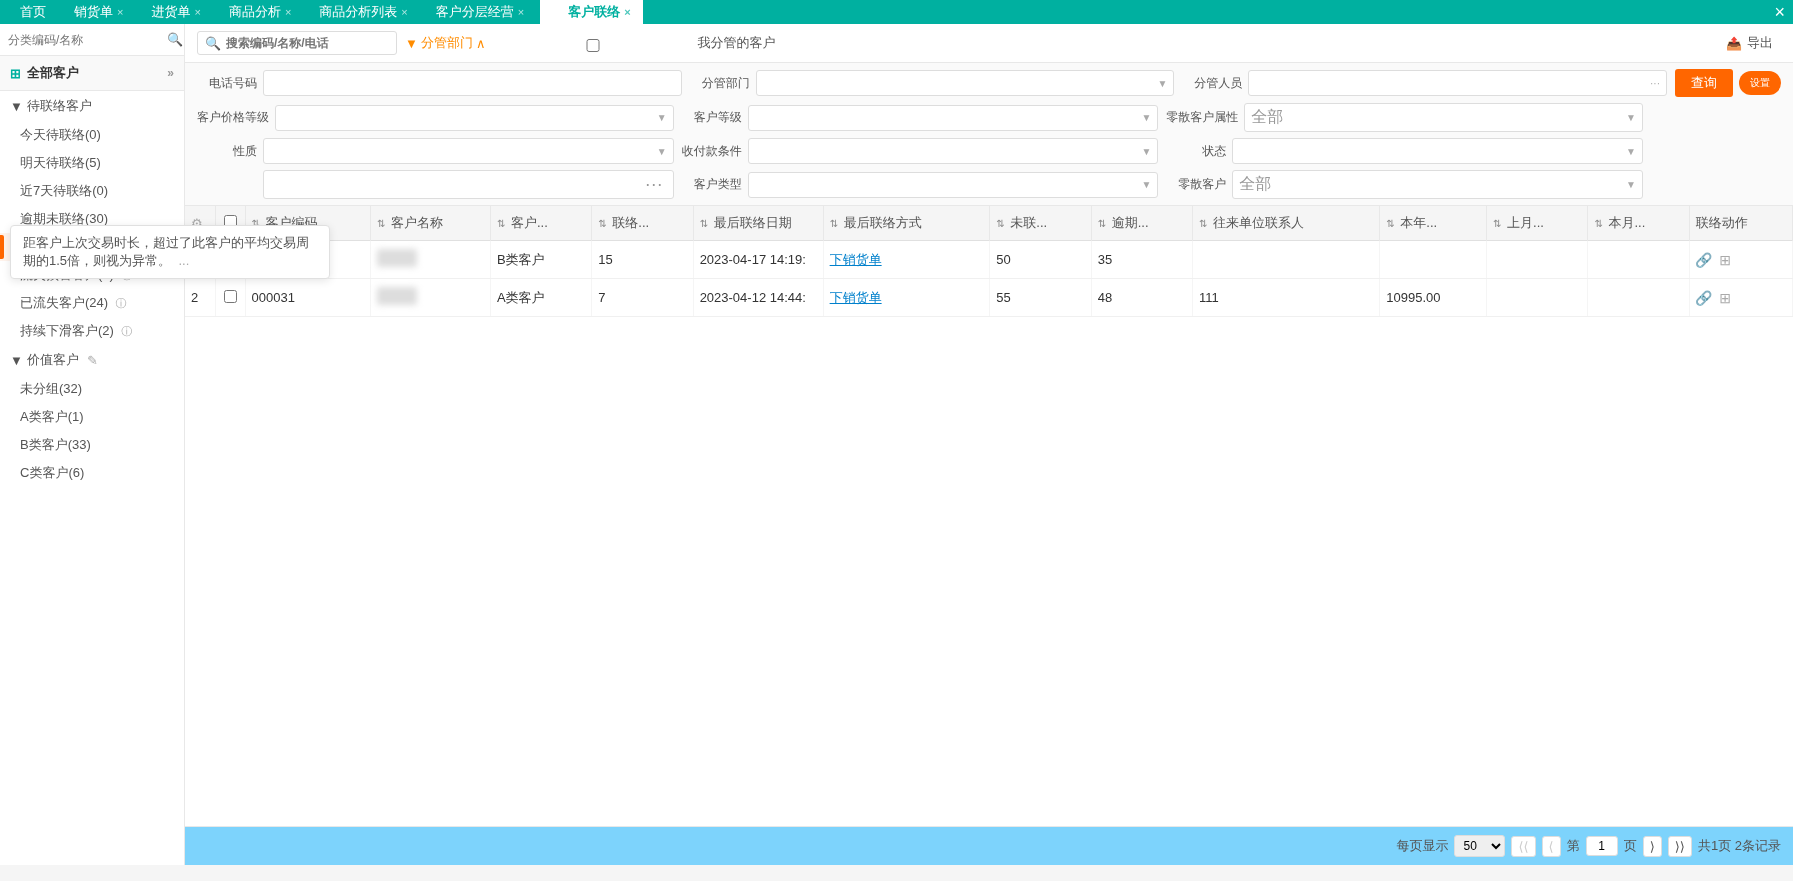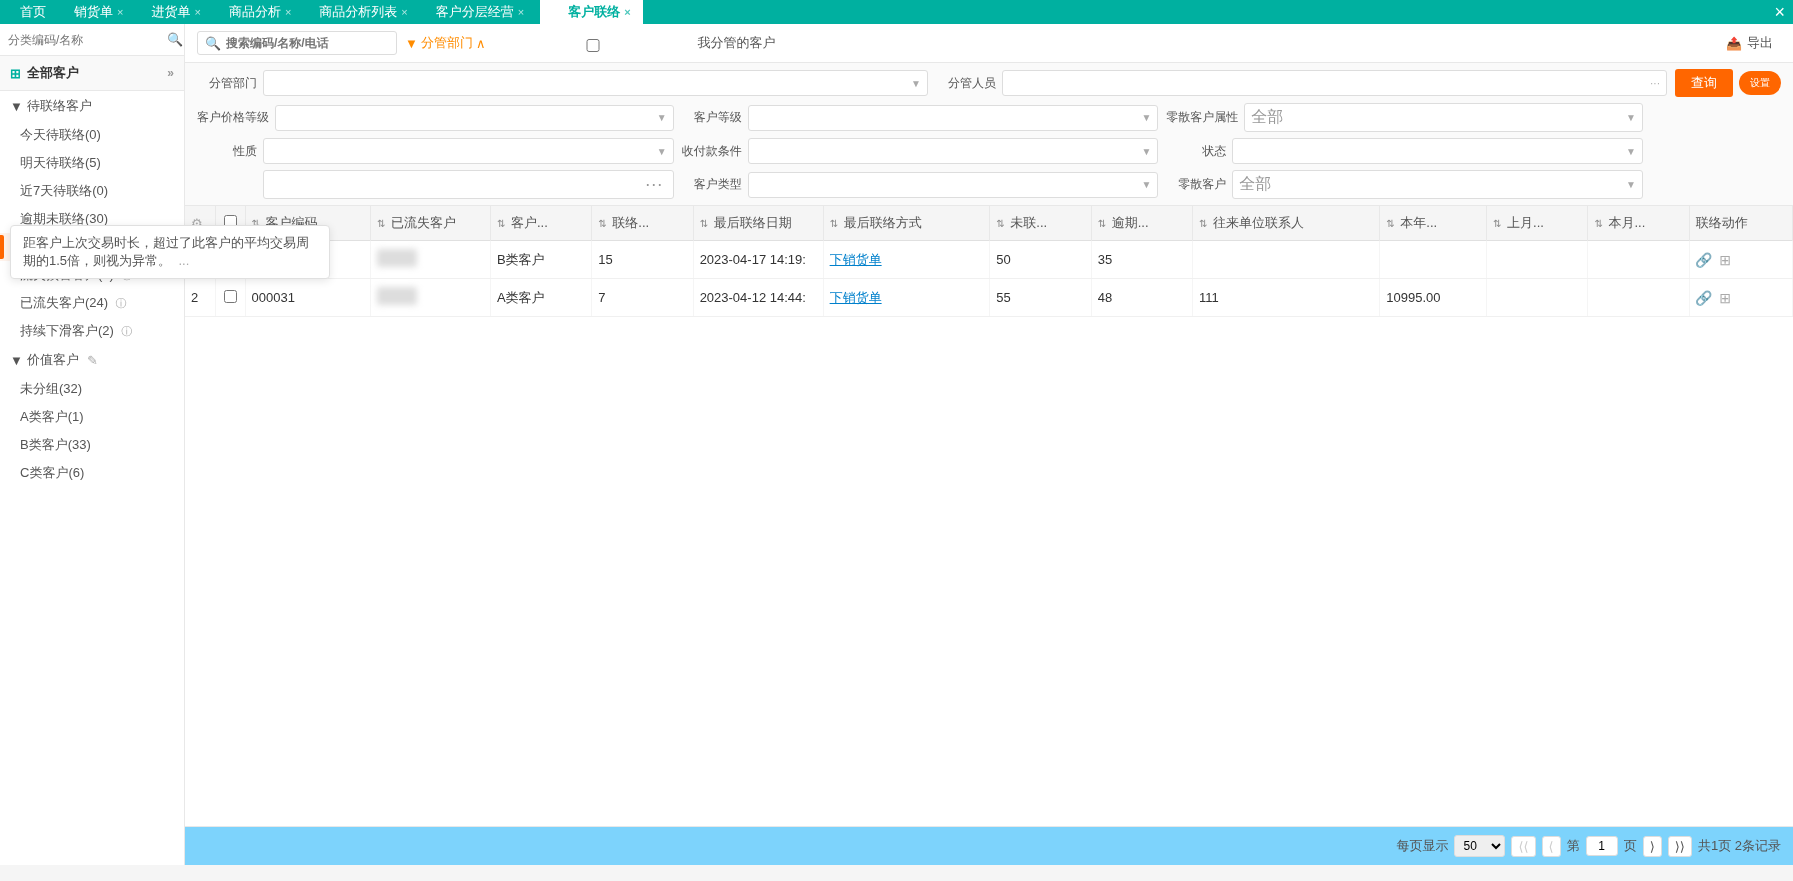--- a/index.html
+++ b/index.html
@@ -454,20 +454,26 @@
       <div class="export-btn" style="margin-left:auto;">
         <span>📤</span>
         <span>导出</span>
       </div>
     </div>
 
     <div class="adv-filter">
 
       <div class="adv-filter-row">
         <div class="filter-field">
+          <span class="filter-label">电话号码</span>
+          <div class="filter-input-wrap">
+            <span class="filter-select-text"></span>
+          </div>
+        </div>
+        <div class="filter-field">
           <span class="filter-label">分管部门</span>
           <div class="filter-input-wrap">
             <span class="filter-select-text"></span>
             <span class="filter-arrow">▼</span>
           </div>
         </div>
         <div class="filter-field">
           <span class="filter-label">分管人员</span>
           <div class="filter-input-wrap">
             <span class="filter-select-text"></span>
@@ -565,21 +571,21 @@
             </th>
             <th class="checkbox-col">
               <input type="checkbox" style="">
             </th>
             <th>
               <span class="col-icon">⇅</span>
               <span>客户编码</span>
             </th>
             <th style="width:120px;">
               <span class="col-icon">⇅</span>
-              <span>已流失客户</span>
+              <span>客户名称</span>
             </th>
             <th>
               <span class="col-icon">⇅</span>
               <span>客户...</span>
             </th>
             <th>
               <span class="col-icon">⇅</span>
               <span>联络...</span>
             </th>
             <th style="width:130px;">

